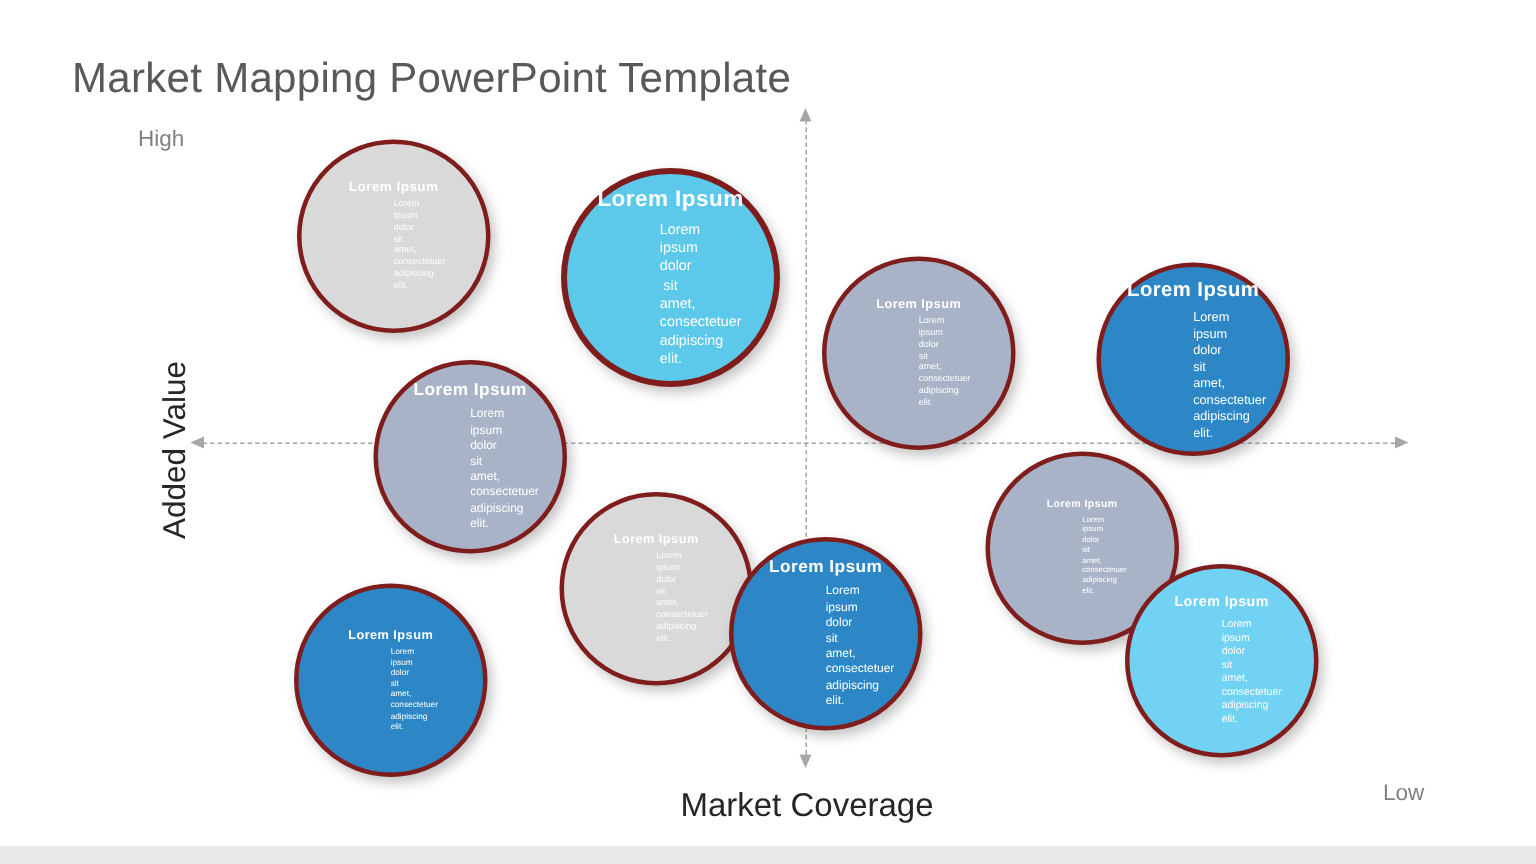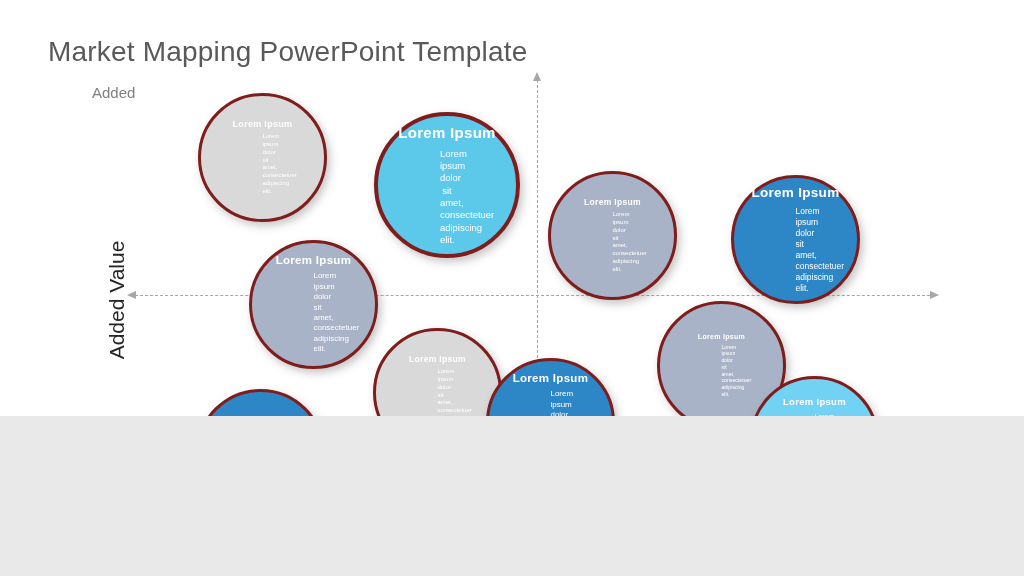--- a/index.html
+++ b/index.html
@@ -1,20 +1,20 @@
 <!DOCTYPE html>
 <html><head>
 <meta charset="utf-8">
 <style>
   * { margin: 0; padding: 0; box-sizing: border-box; }
   html, body { background: #e9e9e9; }
   .slide {
     position: relative;
     width: 1024px;
-    height: 416px;
+    height: 564px;
     background: #ffffff;
     overflow: hidden;
     font-family: "Liberation Sans", sans-serif;
     box-shadow: 0 0 4px rgba(0,0,0,0.25);
   }
   .slide-title {
     position: absolute;
     left: 48px;
     top: 36px;
     font-size: 28px;
@@ -105,31 +105,32 @@
     width: 94%;
   }
 </style>
 </head>
 <body>
 
 <div class="slide">
 
   <h1 class="slide-title">Market Mapping PowerPoint Template</h1>
 
-  <span class="hint-label hint-high">Added</span>
+  <span class="hint-label hint-high">High</span>
   <span class="hint-label hint-low">Low</span>
 
   <div class="axis-line axis-h"></div>
   <div class="axis-line axis-v"></div>
   <div class="arrow arrow-left"></div>
   <div class="arrow arrow-right"></div>
   <div class="arrow arrow-up"></div>
   <div class="arrow arrow-down"></div>
 
   <div class="axis-label y-axis-label">Added Value</div>
+  <div class="axis-label x-axis-label">Market Coverage</div>
 
   <div id="bubble-layer">
       <div class="bubble" style="left: 198px; top: 93px; width: 110px; height: 110px; background: rgb(217, 217, 217); color: rgb(255, 255, 255);">
         <div class="b-title" style="font-size: 9px;">Lorem Ipsum</div>
         <div class="b-body" style="font-size: 6px;">Lorem ipsum dolor sit amet, consectetuer adipiscing elit.</div>
       </div>
       <div class="bubble" style="left: 374px; top: 112px; width: 146px; height: 146px; background: rgb(92, 201, 235); color: rgb(255, 255, 255); border-width: 4px;">
         <div class="b-title" style="font-size: 15px;">Lorem Ipsum</div>
         <div class="b-body" style="font-size: 9.5px;">Lorem ipsum dolor sit amet, consectetuer adipiscing elit.</div>
       </div>

